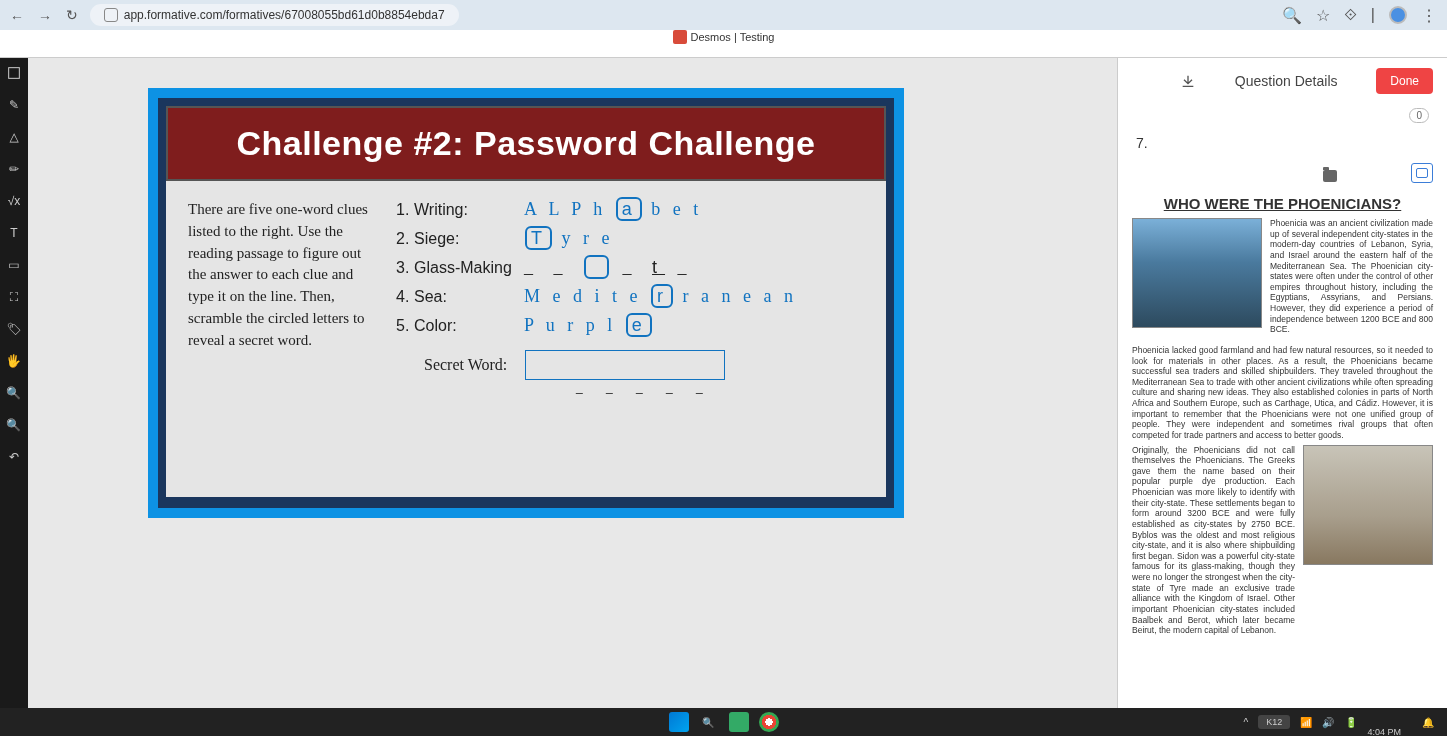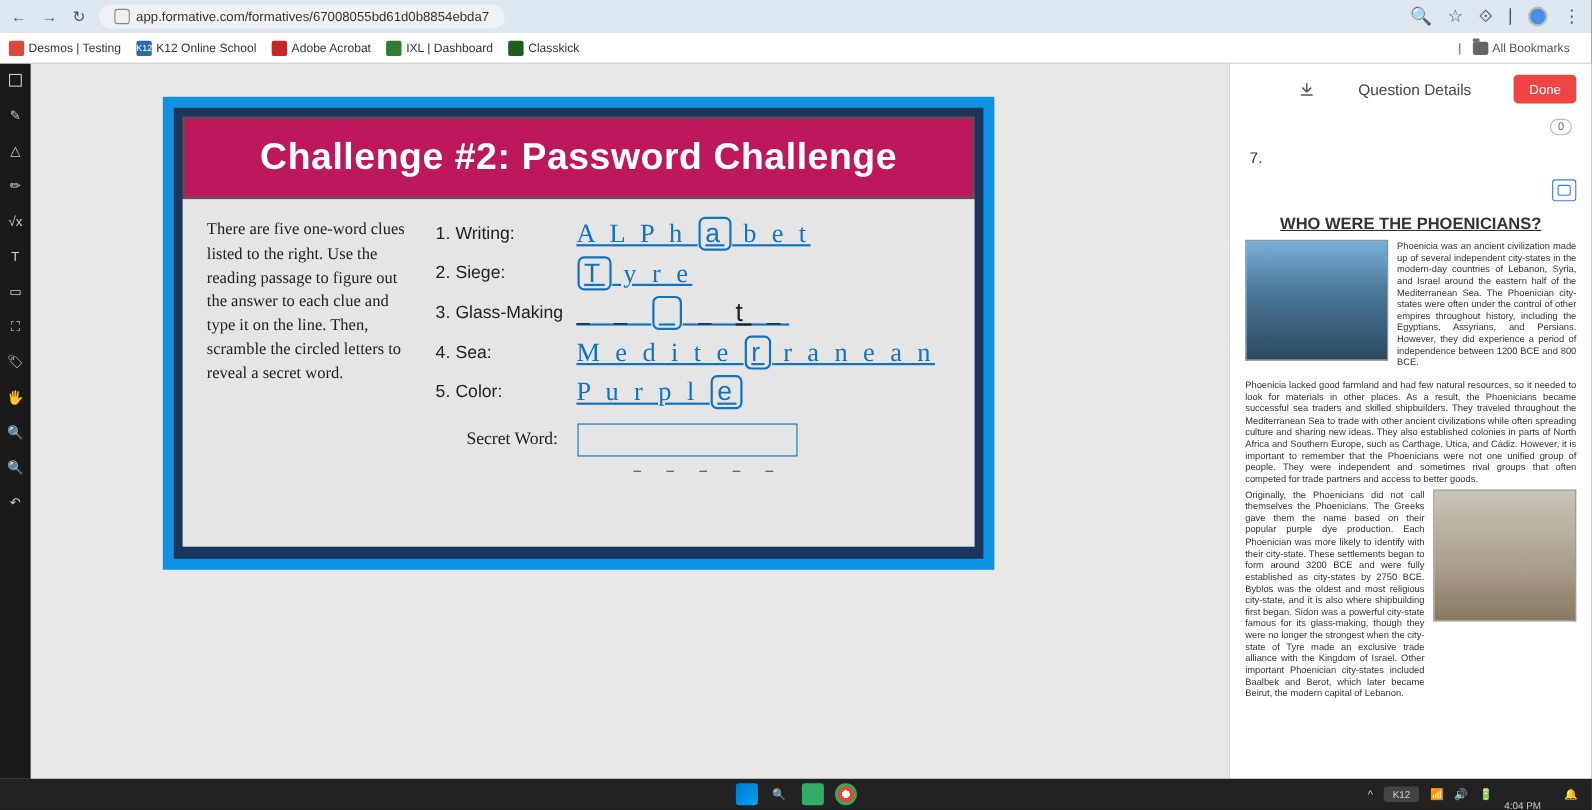--- a/index.html
+++ b/index.html
@@ -6,46 +6,46 @@
 body { width: 1447px; height: 736px; background: #1a1a1a; overflow: hidden; }
 
 
 .browser-bar { height: 30px; background: #dde7f0; display: flex; align-items: center; padding: 0 10px; gap: 12px; }
 .nav-icons { display: flex; gap: 14px; align-items: center; color: #555; }
 .nav-icons span { cursor: pointer; font-size: 14px; }
 .url-pill { background: #eef2f7; border-radius: 14px; padding: 4px 14px; font-size: 12px; color: #333; display: flex; align-items: center; gap: 6px; }
 .url-pill .site-icon { width:14px; height:14px; border:1px solid #888; border-radius:3px; display:inline-block; }
 .toolbar-right { margin-left: auto; display: flex; gap: 14px; align-items: center; color: #555; }
 .avatar { width:18px; height:18px; background:#4a90e2; border-radius:50%; border:2px solid #bbb;}
-.bookmarks-bar { height: 28px; background: #fff; border-bottom:1px solid #ccc; display:flex; align-items:center; padding:0 8px; gap:14px; font-size:11px; color:#333;}
+.bookmarks-bar { height: 28px; background: #fff; border-bottom:1px solid #ccc; display:flex; align-items:center; padding:0 24px; gap:14px; font-size:11px; color:#333;flex-direction:column;}
 .bkm { display:flex; align-items:center; gap:4px;}
 .bkm .fav { width:14px; height:14px; border-radius:2px; display:inline-block;}
 .allbk { margin-left:auto; display:flex; align-items:center; gap:4px; color:#555; padding-right:12px;}
 .folder-ic { width:14px; height:12px; background:#666; border-radius:2px; display:inline-block; position:relative;}
 .folder-ic::before{content:"";position:absolute;top:-3px;left:0;width:6px;height:3px;background:#666;border-radius:1px 1px 0 0;}
 
 
 .app { display:flex; height: calc(100% - 58px - 28px); background:#e8e8e8;}
 .left-tools { width:28px; background:#1a1a1a; display:flex; flex-direction:column; align-items:center; padding-top:6px; gap:14px;}
 .left-tools .tool { width:18px; height:18px; color:#ccc; display:flex; align-items:center; justify-content:center; font-size:12px;}
 .tool svg { width:16px; height:16px; stroke:#ccc; fill:none; stroke-width:1.5;}
 
 .canvas-area { flex:1; background:#e8e8e8; position:relative; display:flex; align-items:flex-start; justify-content:flex-start; padding:30px 0 0 120px;}
 
 
 .worksheet-outer { width:756px; height:430px; background:#0d92e4; padding:10px; position:relative;}
 .worksheet-inner { width:100%; height:100%; background:#1a365d; padding:8px; }
-.ws-title { background:#be185d; color:#fff; text-align:center; font-size:34px; font-weight:bold; padding:16px 8px; font-family: Arial Black, Arial, sans-serif; letter-spacing:0.5px; border:2px solid #555;}
+.ws-title { background:#7f1d1d; color:#fff; text-align:center; font-size:34px; font-weight:bold; padding:16px 8px; font-family: Arial Black, Arial, sans-serif; letter-spacing:0.5px; border:2px solid #555;}
 .ws-body { background:#e5e5e5; padding:18px 22px; display:flex; gap:18px; height: calc(100% - 78px);}
 .ws-instr { width:190px; font-size:15px; color:#222; line-height:1.45; font-family: Georgia, serif;}
 .ws-clues { flex:1; font-size:16px; color:#222;}
 .clue-row { display:flex; align-items:center; margin-bottom:8px; gap:8px;}
 .clue-label { width:120px; font-family: Georgia, serif;}
 .clue-num { display:inline-block; width:18px;}
-.answer { font-family: 'Comic Sans MS', cursive; font-size:24px; color:#1173c0; letter-spacing:4px;text-decoration:underline;}
+.answer { font-family: 'Comic Sans MS', cursive; font-size:18px; color:#1173c0; letter-spacing:4px;}
 .answer .circled { border:2px solid #1173c0; border-radius:6px; padding:0 4px; margin:0 1px;}
 .blanks { font-family: Georgia, serif; color:#222; letter-spacing:8px;}
 .secret-row { display:flex; align-items:center; gap:18px; margin-top:14px;}
 .secret-label { font-family: Georgia, serif; font-size:16px; margin-left:28px;}
 .secret-box { width:200px; height:30px; border:1px solid #1173c0;}
 .secret-blanks { font-size:12px; letter-spacing:10px; color:#222; margin-left:180px;}
 
 
 .right-panel { width:330px; background:#fff; border-left:1px solid #ccc; display:flex; flex-direction:column;}
 .rp-header { display:flex; align-items:center; padding:10px 14px; gap:14px;margin-left:48px;}

